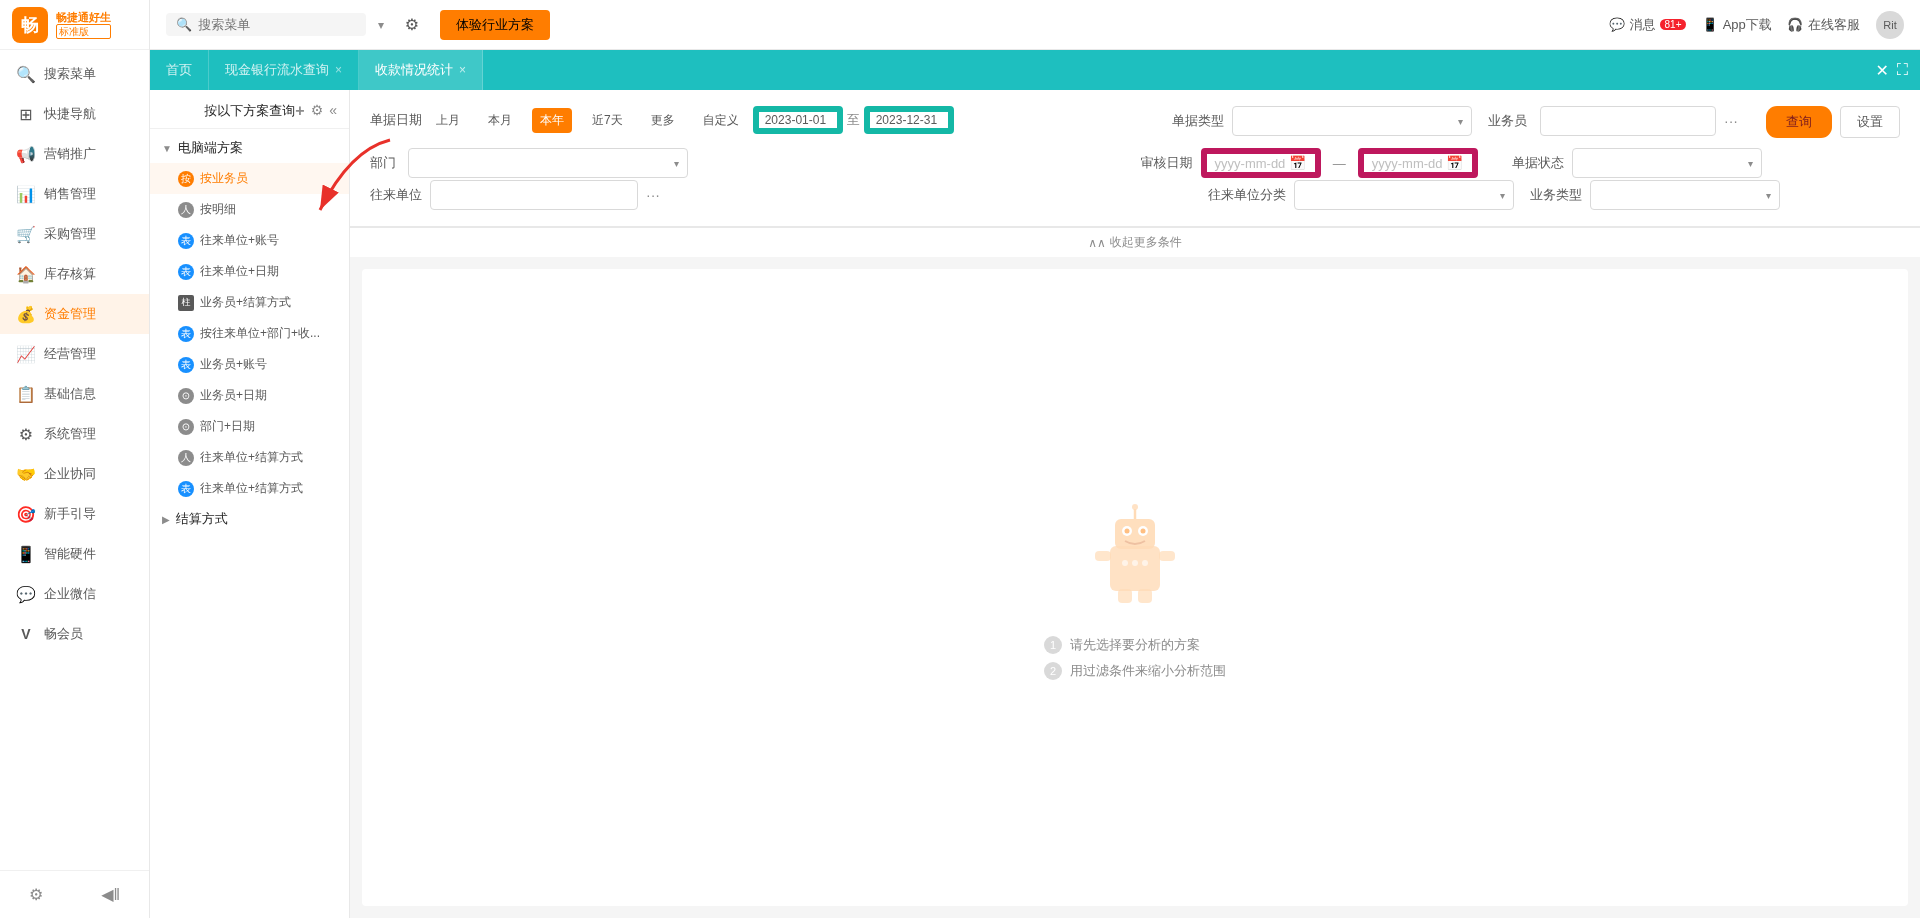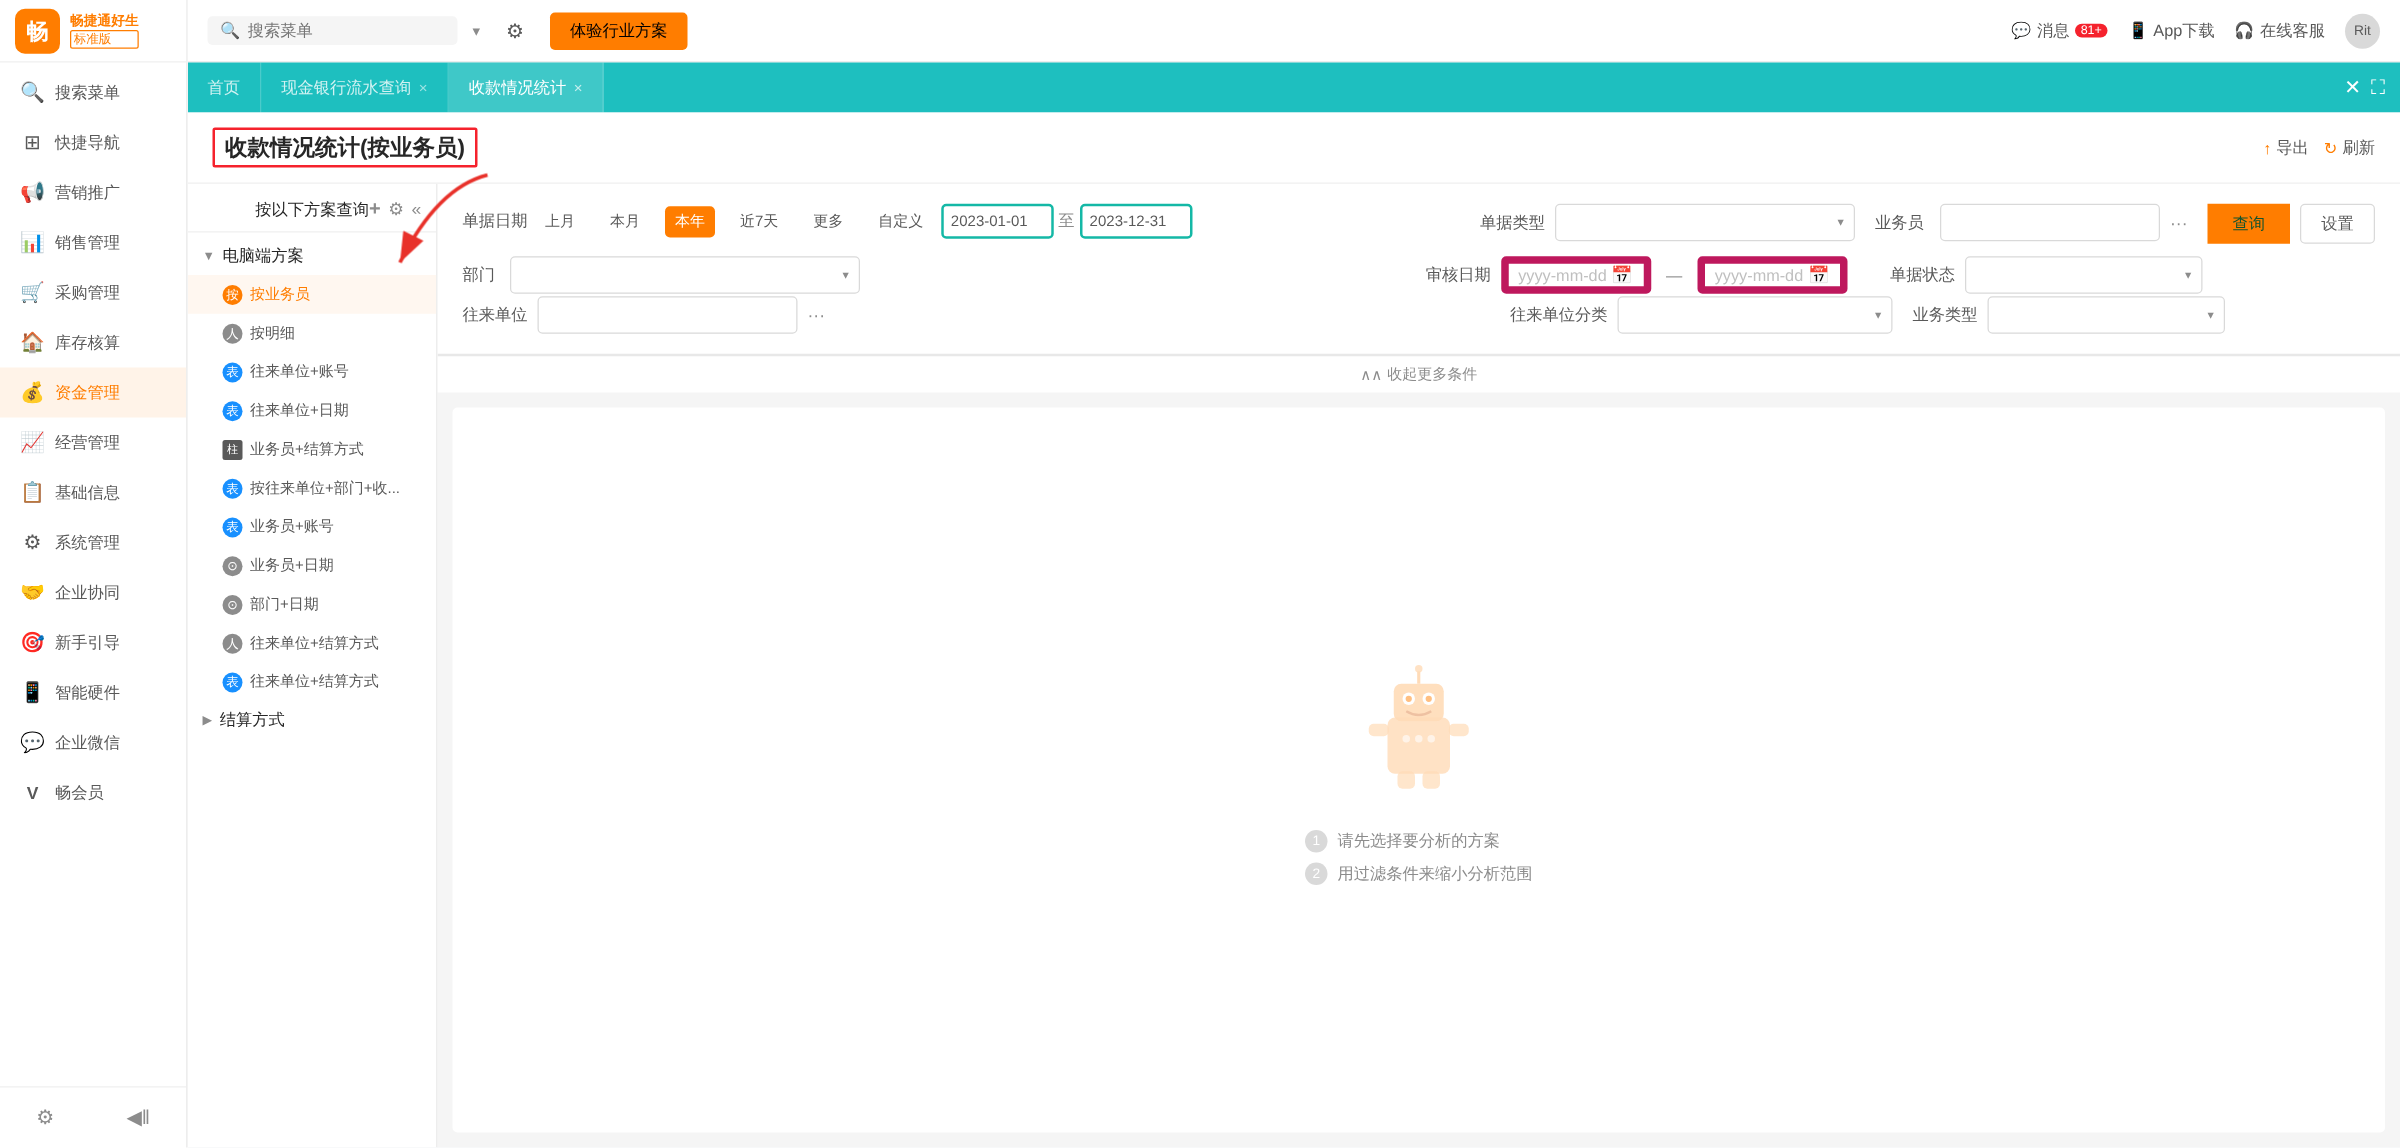--- a/index.html
+++ b/index.html
@@ -135,26 +135,26 @@
     }
     .query-form {
       background: #fff; padding: 16px 20px; border-bottom: 1px solid #e8e8e8;
     }
     .date-btn {
       padding: 4px 8px; font-size: 12px; cursor: pointer; color: #595959;
       border-radius: 4px;
     }
     .date-btn.active { background: #ff7d00; color: #fff; border-radius: 4px; }
     .date-input {
-      height: 28px; border: 2px solid #14b8a6; border-radius: 4px; padding: 0 6px;
+      height: 28px; border: 6px solid #14b8a6; border-radius: 4px; padding: 0 6px;
       font-size: 12px; color: #595959; width: 90px;
     }
     .btn-query {
-      background: #ff7d00; color: #14532d; border: none; border-radius: 0;
-      padding: 6px 20px; cursor: pointer; font-size: 13px;
+      background: #ff7d00; color: #7f1d1d; border: none; border-radius: 11px;
+      padding: 6px 20px; cursor: pointer; font-size: 13px; margin-left: 12px;
     }
     .btn-setting {
       background: #fff; color: #595959; border: 1px solid #d9d9d9; border-radius: 4px;
       padding: 6px 16px; cursor: pointer; font-size: 13px;
     }
 
     .collapse-bar {
       background: #fff; border-top: 1px solid #e8e8e8; padding: 6px;
       text-align: center; cursor: pointer; color: #8c8c8c; font-size: 12px;
       display: flex; align-items: center; justify-content: center; gap: 4px;
@@ -318,33 +318,20 @@
     <div class="tab-item active">
       <span>收款情况统计</span>
       <span class="tab-close">×</span>
     </div>
     <div class="tab-bar-actions">
       <span class="tb-icon">✕</span>
       <span class="tb-icon">⛶</span>
     </div>
   </div>
 
-  <div class="page-header">
-    <div class="page-title">收款情况统计(按业务员)</div>
-    <div class="page-actions">
-      <div class="page-action-btn">
-        <span class="icon">↑</span>
-        <span>导出</span>
-      </div>
-      <div class="page-action-btn">
-        <span class="icon">↻</span>
-        <span>刷新</span>
-      </div>
-    </div>
-  </div>
 
   <div class="content-area">
 
     <div class="scheme-panel">
       <div class="scheme-header">
         <span class="scheme-header-title">按以下方案查询</span>
         <div class="scheme-header-actions">
           <span style="cursor:pointer;color:#8c8c8c;font-size:16px;font-weight:bold;">+</span>
           <span style="cursor:pointer;color:#8c8c8c;font-size:14px;">⚙</span>
           <span style="cursor:pointer;color:#8c8c8c;font-size:14px;">«</span>

